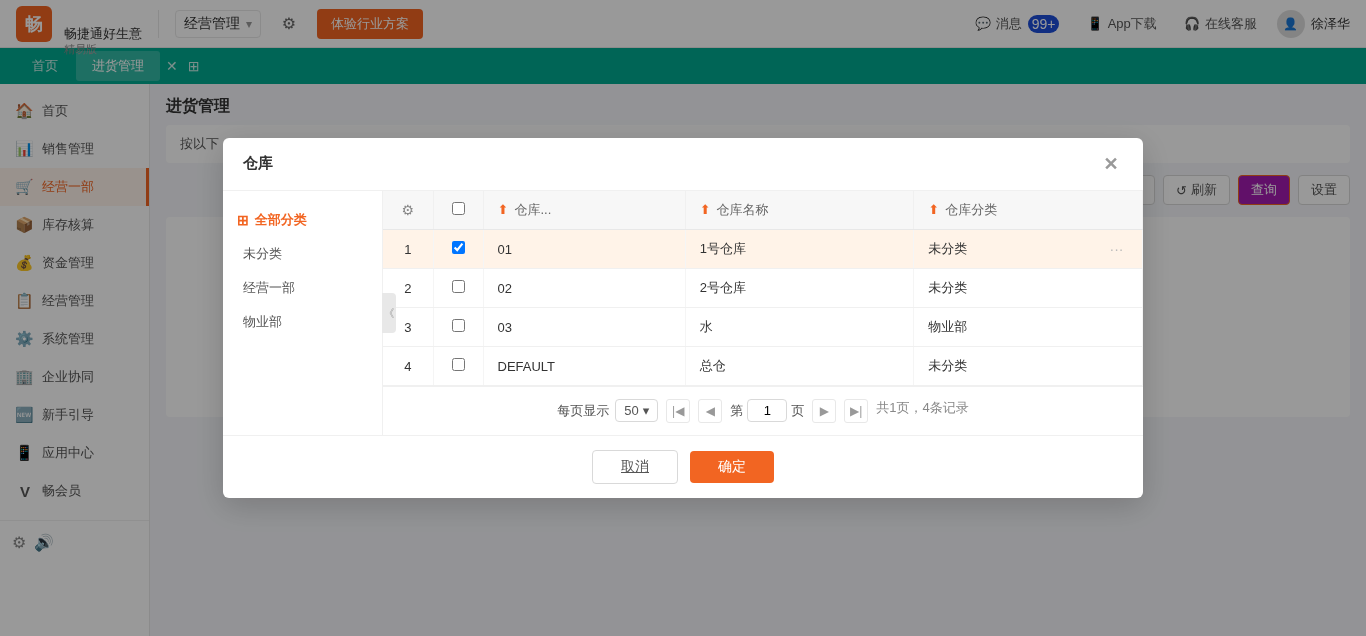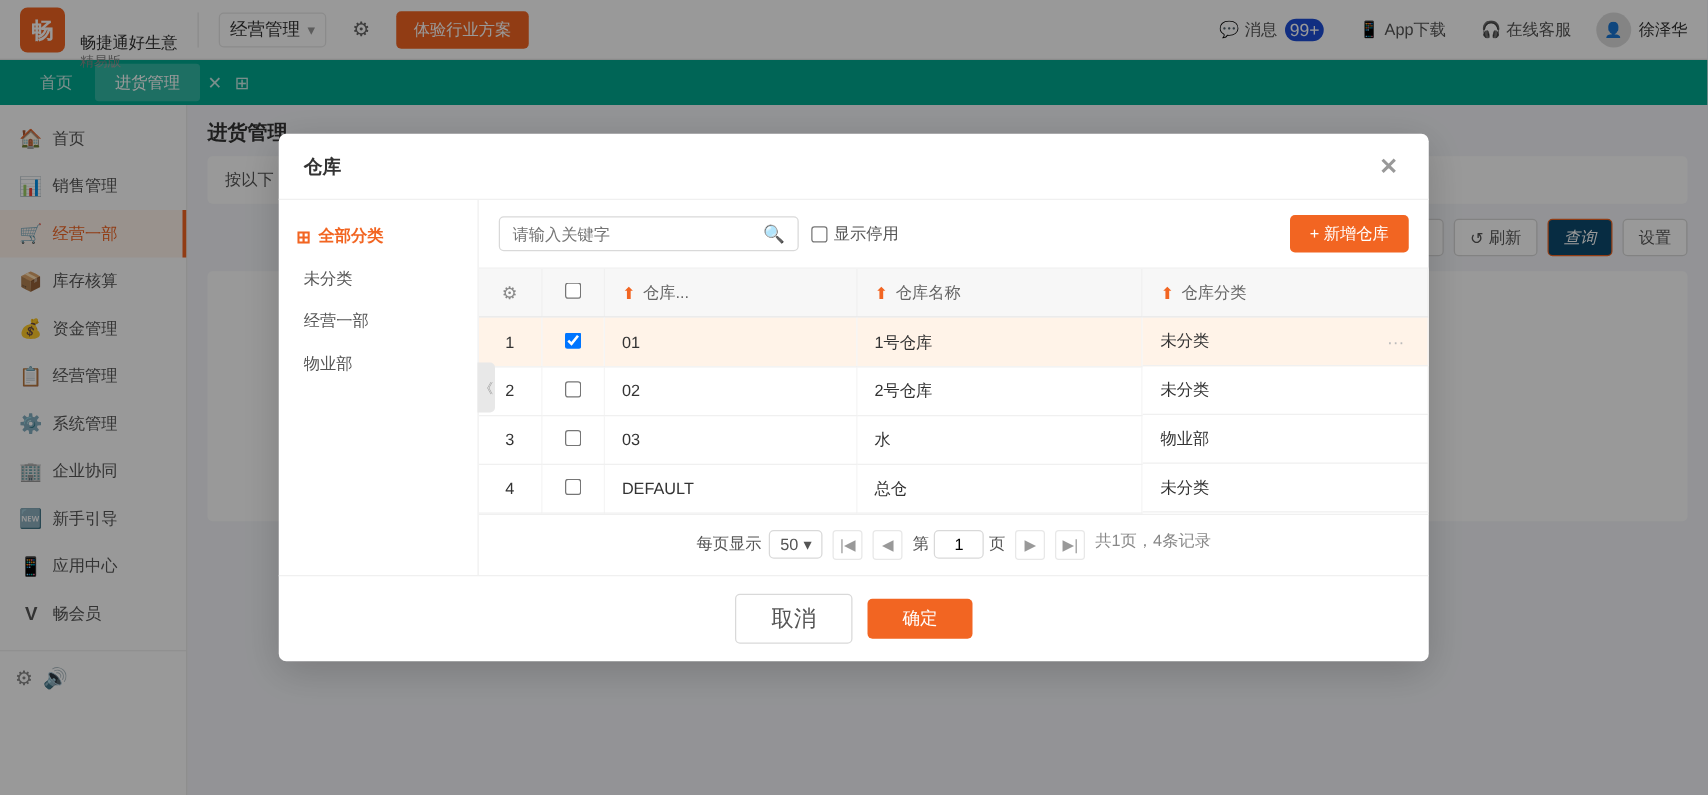--- a/index.html
+++ b/index.html
@@ -92,21 +92,21 @@
       display: flex; align-items: center; gap: 12px; margin-bottom: 12px;
       font-size: 13px; color: #555;
     }
     .toolbar {
       display: flex; align-items: center; gap: 8px; margin-bottom: 12px; justify-content: flex-end;
     }
     .toolbar-btn {
       padding: 5px 12px; border: 1px solid #d9d9d9; border-radius: 4px;
       font-size: 13px; color: #555; cursor: pointer; background: #fff; display: flex; align-items: center; gap: 4px;
     }
-    .toolbar-btn.primary { background: #0c4a6e; color: #fff; border-color: #f26522; font-style: italic; }
+    .toolbar-btn.primary { background: #a21caf; color: #fff; border-color: #f26522; }
     .table-area { background: #fff; border-radius: 4px; overflow: hidden; }
 
     
     .overlay {
       position: fixed; top: 0; left: 0; width: 100%; height: 100%;
       background: rgba(0,0,0,0.4); z-index: 100;
       display: flex; align-items: center; justify-content: center;
     }
 
     
@@ -217,21 +217,21 @@
     }
     .page-total { color: #888; }
 
     
     .modal-footer {
       display: flex; align-items: center; justify-content: center;
       gap: 12px; padding: 14px 20px; border-top: 1px solid #f0f0f0;
     }
     .cancel-btn {
       padding: 7px 28px; border: 1px solid #d9d9d9; border-radius: 4px;
-      font-size: 18px; color: #555; cursor: pointer; background: #fff;
+      font-size: 14px; color: #555; cursor: pointer; background: #fff; text-decoration: underline;
     }
     .confirm-btn {
       padding: 7px 28px; border: none; border-radius: 4px;
       font-size: 14px; color: #fff; cursor: pointer; background: #f26522;
     }
     .more-actions { color: #bbb; cursor: pointer; font-size: 14px; padding: 0 4px; }
   </style>
 </head>
 <body>
 
@@ -374,33 +374,20 @@
           <span>全部分类</span>
         </div>
         <div class="modal-sidebar-item">未分类</div>
         <div class="modal-sidebar-item">经营一部</div>
         <div class="modal-sidebar-item">物业部</div>
         <div class="modal-sidebar-collapse">《</div>
       </div>
 
       <div class="modal-content">
 
-        <div class="modal-toolbar">
-          <div class="search-box">
-            <input type="text" placeholder="请输入关键字" style="">
-            <span class="search-icon">🔍</span>
-          </div>
-          <label class="checkbox-label">
-            <input type="checkbox" style="">
-            <span>显示停用</span>
-          </label>
-          <button class="add-btn">
-            <span>+ 新增仓库</span>
-          </button>
-        </div>
 
         <div class="modal-table">
           <table>
             <thead>
               <tr>
                 <th><span class="gear-icon">⚙</span></th>
                 <th><input type="checkbox" style=""></th>
                 <th>
                   <div class="th-inner">
                     <span class="sort-icon">⬆</span>

